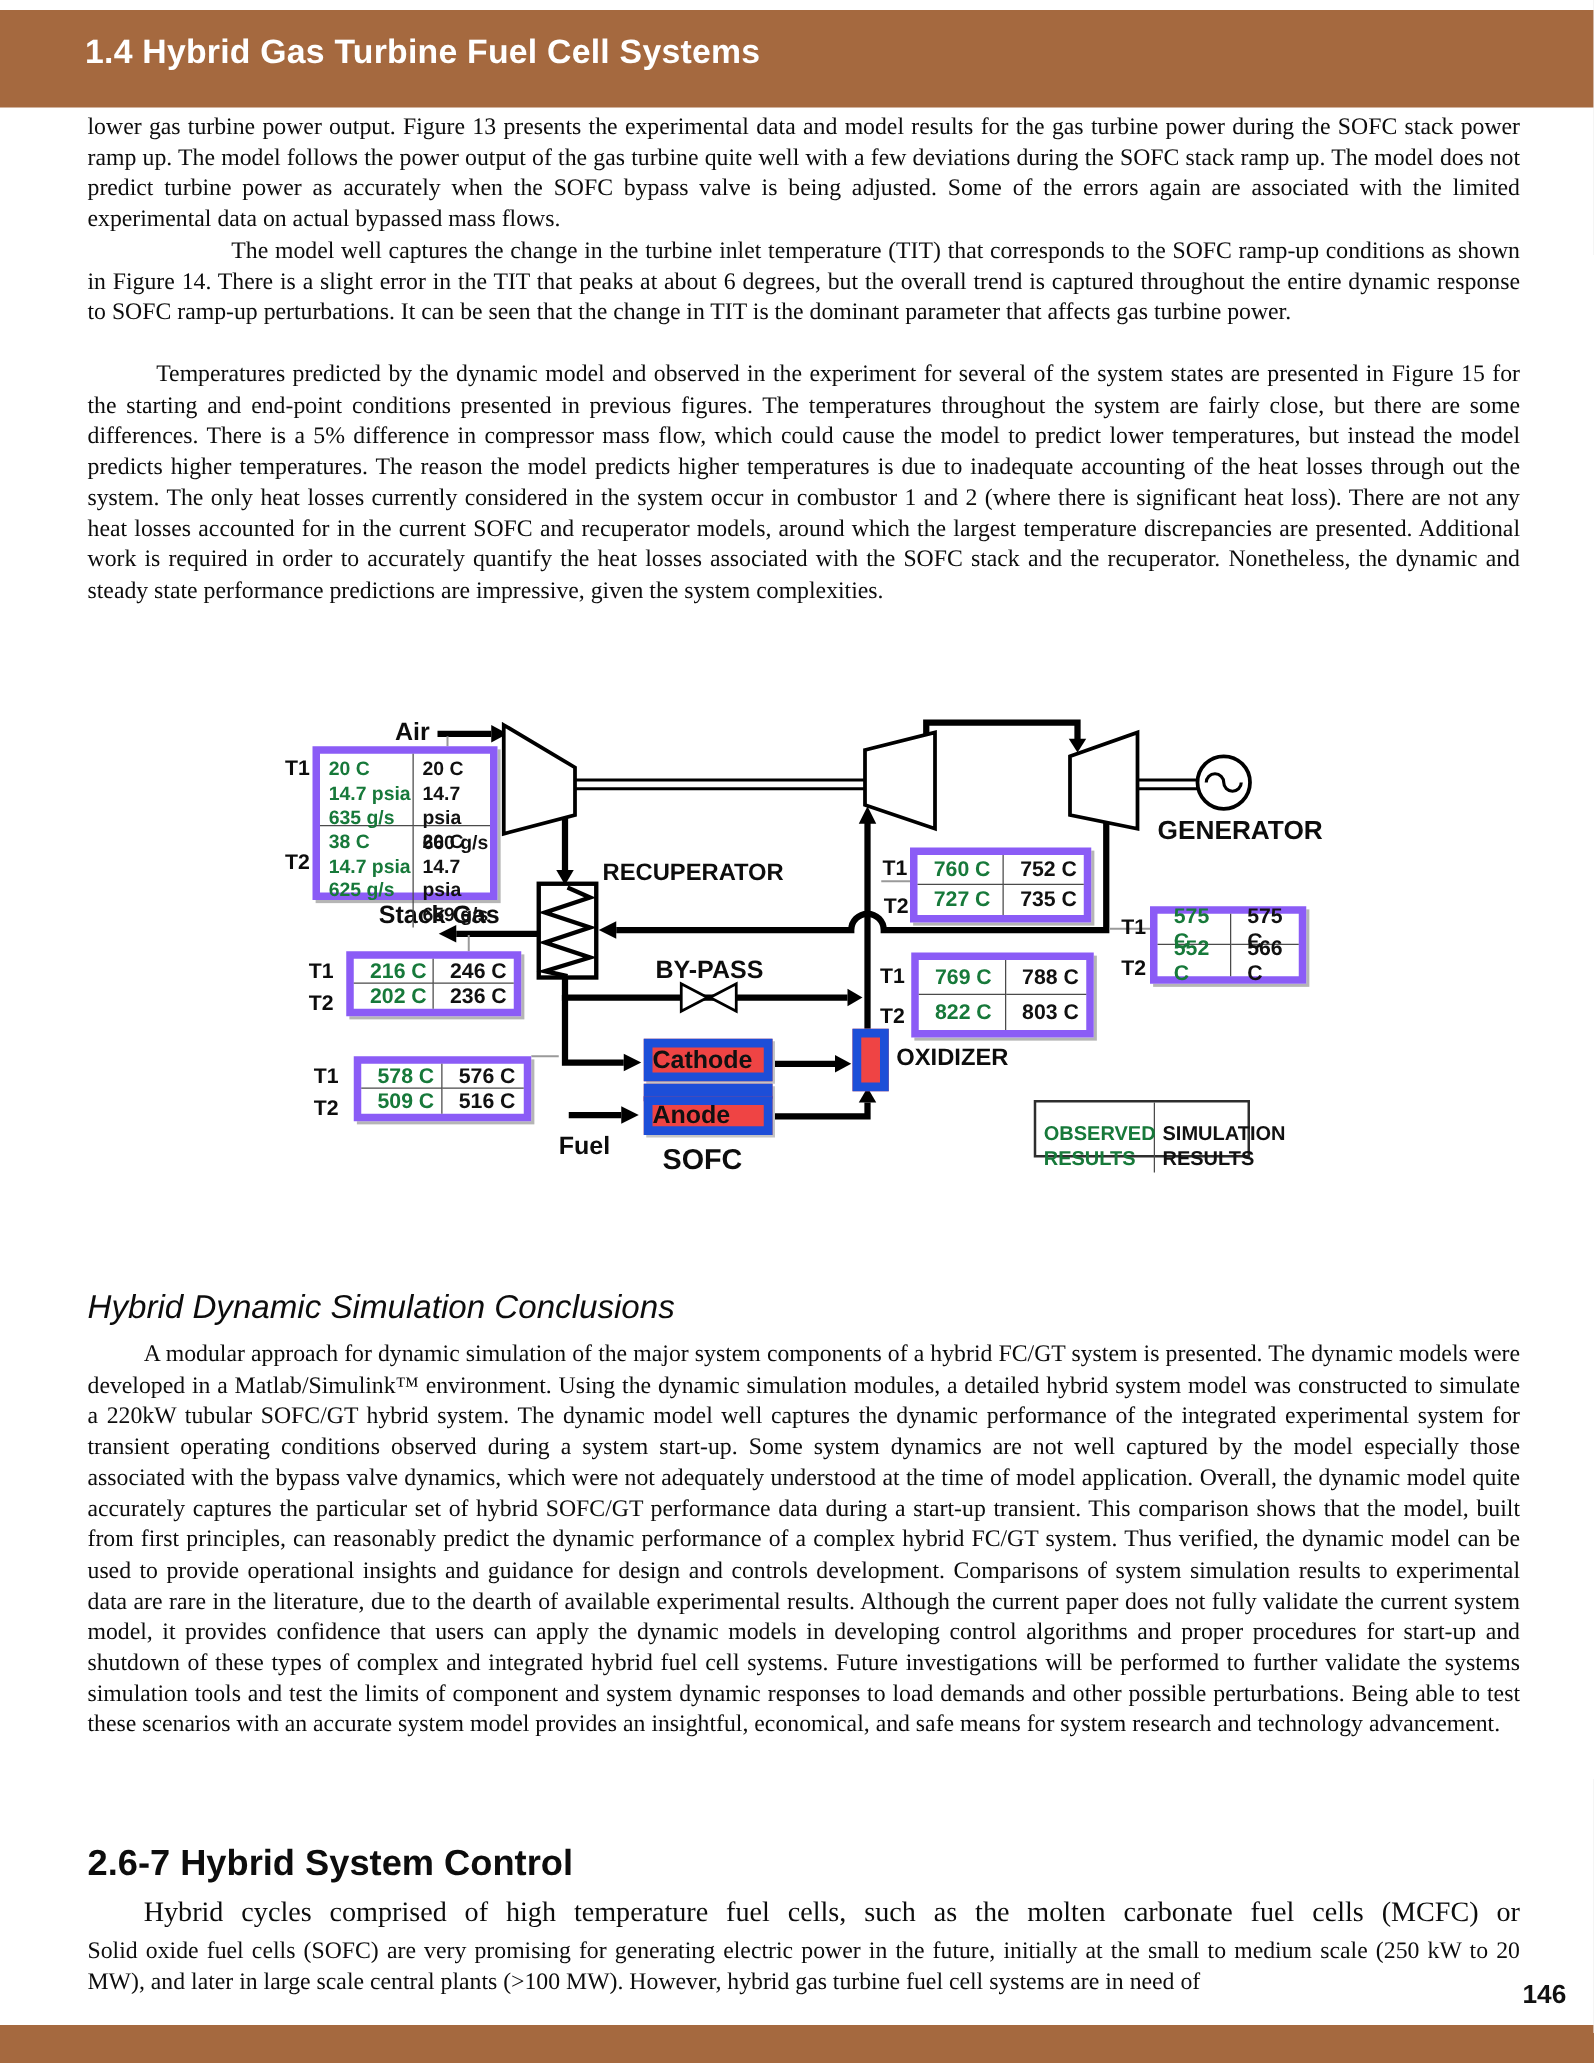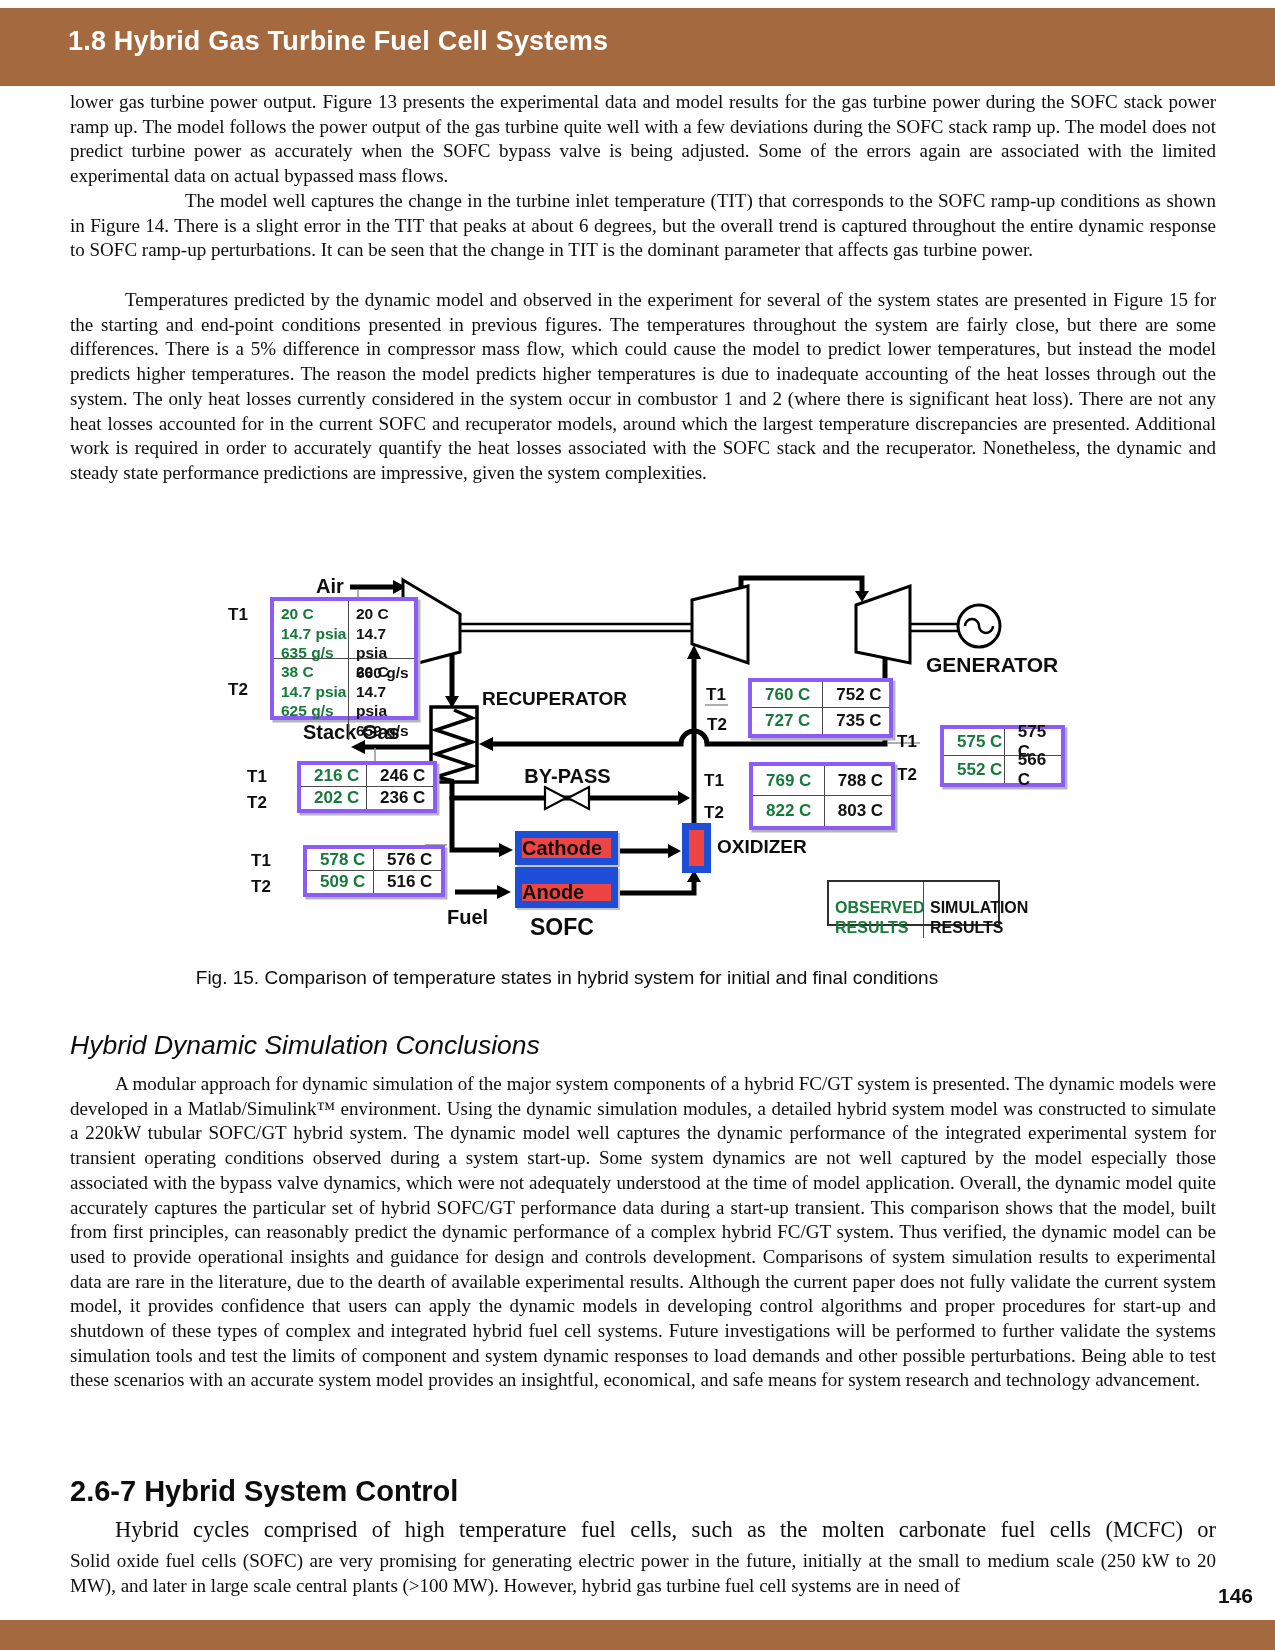--- a/index.html
+++ b/index.html
@@ -52,23 +52,23 @@
   .figure svg{ position:absolute; left:0; top:0; }
   .flabel{
     position:absolute; font-family:"Liberation Sans", sans-serif;
     font-weight:bold; color:#0d0d0d; white-space:nowrap;
   }
   .rowlab{
     position:absolute; font-family:"Liberation Sans", sans-serif;
     font-weight:bold; font-size:17px; color:#0d0d0d;
   }
   .ttable{
-    position:absolute; background:#fff; border:4px solid #8b5cf6;
+    position:absolute; background:#fff; border:6px solid #8b5cf6;
     box-shadow:2.5px 2.5px 0 #b5b5b5; display:grid;
-    font-family:"Liberation Sans", sans-serif; font-weight:bold; font-size:17px;margin-left:20px;
+    font-family:"Liberation Sans", sans-serif; font-weight:bold; font-size:17px;
   }
   .ttable .c{ display:flex; align-items:center; padding-left:13px; white-space:pre-line; }
   .ttable .br{ border-right:1.5px solid #4a4a4a; }
   .ttable .bb{ border-bottom:1.5px solid #4a4a4a; }
   .obs{ color:var(--green); }
   .sim{ color:#111; }
   .air-table{ grid-template-columns:75px 1fr; grid-template-rows:58px 1fr; font-size:15.5px; }
   .air-table .c{ line-height:19.5px; padding-left:7px; align-items:flex-start; padding-top:3px; }
   .sofc-box{
     position:absolute; background:#ef4444; border:7px solid #1d4ed8;
@@ -84,21 +84,21 @@
   }
   .legend .c{ line-height:20px; padding:16px 0 0 6px; white-space:pre-line; }
   .legend .c:first-child{ border-right:1.5px solid #4a4a4a; }
 </style>
 </head>
 <body>
 
 <div class="page">
 
   <div class="band top"></div>
-  <div class="doc-title">1.8 Hybrid Gas Turbine Fuel Cell Systems</div>
+  <div class="doc-title">1.4 Hybrid Gas Turbine Fuel Cell Systems</div>
 
   <div class="para p1">lower gas turbine power output.  Figure 13 presents the experimental data and model results for the gas turbine power during the SOFC stack power ramp up.  The model follows the power output of the gas turbine quite well with a few deviations during the SOFC stack ramp up.   The model does not predict turbine power as accurately when the SOFC bypass valve is being adjusted.  Some of the errors again are associated with the limited experimental data on actual bypassed mass flows.</div>
   <div class="para p2">The model well captures the change in the turbine inlet temperature (TIT) that corresponds to the SOFC ramp-up conditions as shown in Figure 14.  There is a slight error in the TIT that peaks at about 6 degrees, but the overall trend is captured throughout the entire dynamic response to SOFC ramp-up perturbations.  It can be seen that the change in TIT is the dominant parameter that affects gas turbine power.</div>
   <div class="para p3">Temperatures predicted by the dynamic model and observed in the experiment for several of the system states are presented in Figure 15 for the starting and end-point conditions presented in previous figures.  The temperatures throughout the system are fairly close, but there are some differences.  There is a 5% difference in compressor mass flow, which could cause the model to predict lower temperatures, but instead the model predicts higher temperatures.  The reason the model predicts higher temperatures is due to inadequate accounting of the heat losses through out the system.  The only heat losses currently considered in the system occur in combustor 1 and 2 (where there is significant heat loss).  There are not any heat losses accounted for in the current SOFC and recuperator models, around which the largest temperature discrepancies are presented.  Additional work is required in order to accurately quantify the heat losses associated with the SOFC stack and the recuperator.  Nonetheless, the dynamic and steady state performance predictions are impressive, given the system complexities.</div>
 
   <div class="figure">
     <svg width="1060" height="418" viewBox="0 0 1060 418">
       <g fill="none" stroke="#000" stroke-width="5" stroke-linejoin="miter">
 
         <line x1="165" y1="52" x2="208" y2="52"></line>
@@ -251,21 +251,20 @@
     </div>
 
     <div class="legend">
       <div class="c obs">OBSERVED
 RESULTS</div>
       <div class="c sim">SIMULATION
 RESULTS</div>
     </div>
   </div>
 
-  <div class="caption">Fig. 15. Comparison of temperature states in hybrid system for initial and final conditions</div>
 
   <div class="h-italic">Hybrid Dynamic Simulation Conclusions</div>
   <div class="para p4">A modular approach for dynamic simulation of the major system components of a hybrid FC/GT system is presented.  The dynamic models were developed in a Matlab/Simulink™ environment.  Using the dynamic simulation modules, a detailed hybrid system model was constructed to simulate a 220kW tubular SOFC/GT hybrid system.  The dynamic model well captures the dynamic performance of the integrated experimental system for transient operating conditions observed during a system start-up.  Some system dynamics are not well captured by the model especially those associated with the bypass valve dynamics, which were not adequately understood at the time of model application.  Overall, the dynamic model quite accurately captures the particular set of hybrid SOFC/GT performance data during a start-up transient.  This comparison shows that the model, built from first principles, can reasonably predict the dynamic performance of a complex hybrid FC/GT system.  Thus verified, the dynamic model can be used to provide operational insights and guidance for design and controls development.  Comparisons of system simulation results to experimental data are rare in the literature, due to the dearth of available experimental results.  Although the current paper does not fully validate the current system model, it provides confidence that users can apply the dynamic models in developing control algorithms and proper procedures for start-up and shutdown of these types of complex and integrated hybrid fuel cell systems.   Future investigations will be performed to further validate the systems simulation tools and test the limits of component and system dynamic responses to load demands and other possible perturbations.  Being able to test these scenarios with an accurate system model provides an insightful, economical, and safe means for system research and technology advancement.</div>
 
   <div class="h-bold">2.6-7 Hybrid System Control</div>
   <div class="para p5a">Hybrid cycles comprised of high temperature fuel cells, such as the molten carbonate fuel cells (MCFC) or</div>
   <div class="para p5b">Solid oxide fuel cells (SOFC) are very promising for generating electric power in the future, initially at the small to medium scale (250 kW to 20 MW), and later in large scale central plants (&gt;100 MW).  However, hybrid gas turbine fuel cell systems are in need of</div>
 
   <div class="page-num">146</div>
   <div class="band bottom"></div>

